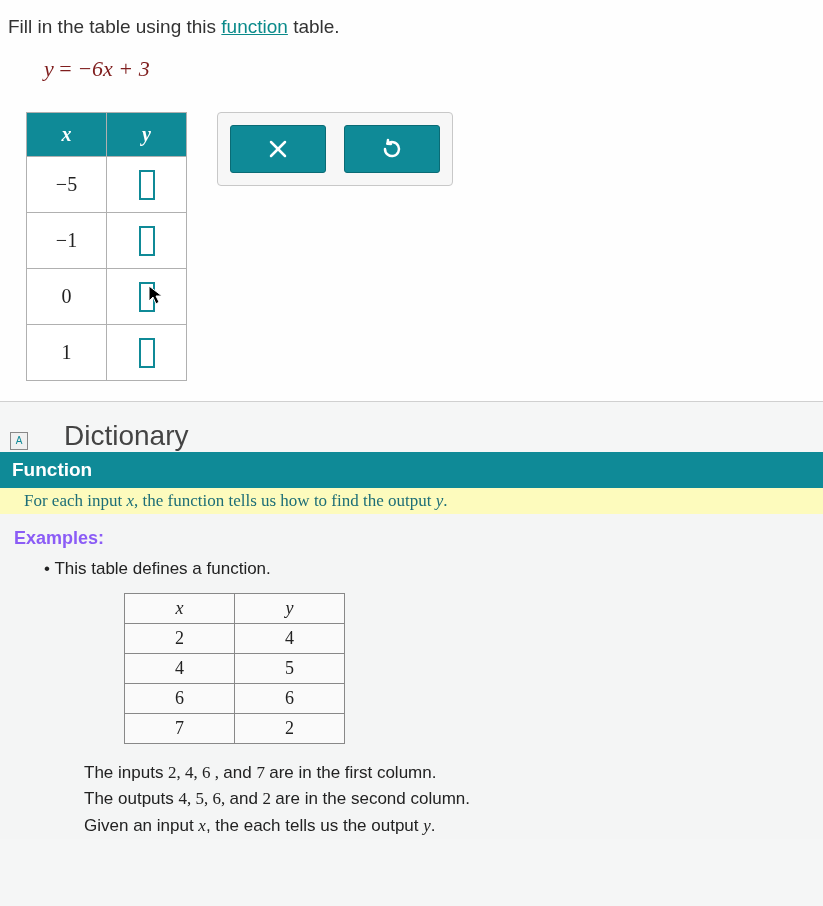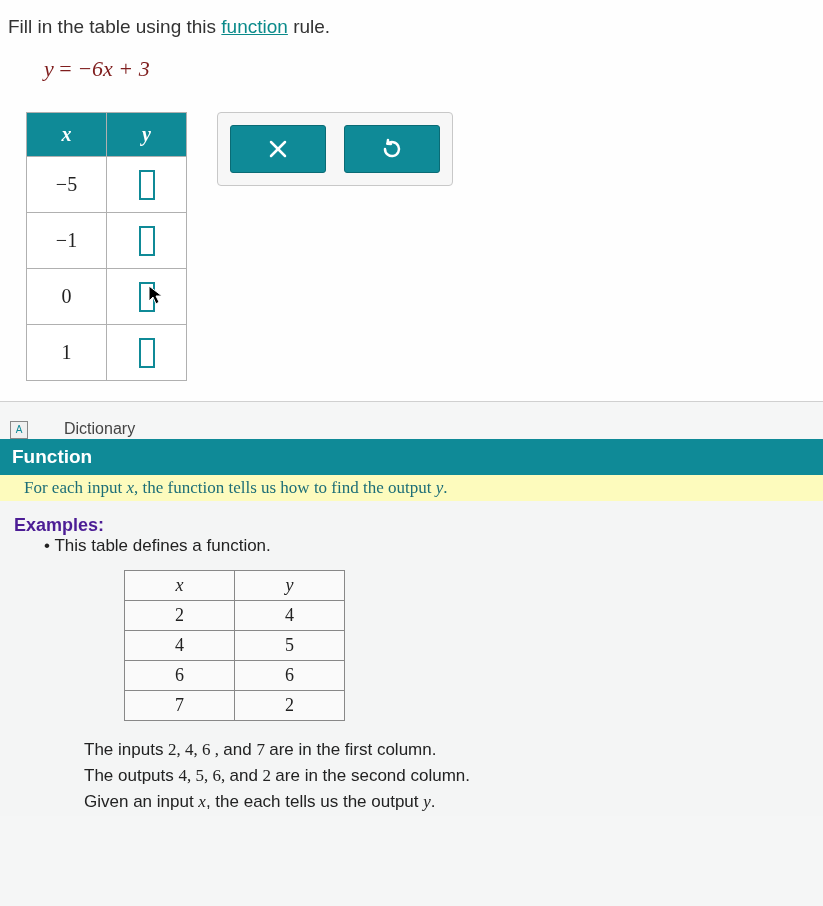--- a/index.html
+++ b/index.html
@@ -87,21 +87,21 @@
     border-radius: 3px;
     display: flex;
     align-items: center;
     justify-content: center;
     color: #fff;
     font-size: 22px;
     cursor: pointer;
   }
   .tool-btn svg { stroke: #fff; }
   .dict-section { padding: 18px 0 0 10px; }
-  .dict-title { font-size: 16px; color: #444; margin-left: 28px; margin-bottom: 12px;}
+  .dict-title { font-size: 28px; color: #444; margin-left: 28px; margin-bottom: 12px;}
   .dict-icon {
     display: inline-block; width: 18px; height: 18px; border:1px solid #888;
     vertical-align: middle; margin-right: 8px; font-size:10px; line-height:16px; text-align:center; color:#0f8a97;
     background:#f0f0f0;
   }
   .term-bar {
     background: #0f8a97;
     color: #fff;
     font-weight: bold;
     font-size: 19px;
@@ -109,21 +109,21 @@
   }
   .highlight-line {
     background: #fdfbbd;
     padding: 3px 24px;
     font-size: 17px;
     color: #1d6e77;
     font-family: Georgia, serif;
   }
   .highlight-line .var { font-style: italic; }
   .examples-block { padding: 14px 14px 0 14px; background: #f4f5f5;}
-  .examples-heading { font-weight: bold; font-size: 18px; color: #4c1d95; }
+  .examples-heading { font-weight: bold; font-size: 18px; color: #8b5cf6; margin-bottom: 10px;}
   .bullet-line { font-size: 17px; margin-left: 30px; margin-bottom: 14px;}
   .example-table {
     border-collapse: collapse;
     margin-left: 110px;
     margin-bottom: 16px;
     background: #fafafa;
   }
   .example-table th, .example-table td {
     border: 1px solid #888;
     width: 110px;
@@ -137,21 +137,21 @@
   .explain .num { font-family: Georgia, serif; }
   .explain .var { font-style: italic; font-family: Georgia, serif;}
   .cutoff { margin-left: 36px; font-size: 17px; color: #555; }
   .cutoff::before{ content:"• "; }
 </style>
 </head>
 <body>
 
 <div class="top-section">
   <div class="instruction">
-    <span>Fill in the table using this </span><a href="#" class="func-link">function</a><span> rule.</span>
+    <span>Fill in the table using this </span><a href="#" class="func-link">function</a><span> table.</span>
   </div>
   <div class="equation">
     <span>y</span>
     <span class="op">=</span>
     <span>−6x + 3</span>
   </div>
 
   <div class="work-row">
     <table class="func-table">
       <tbody>

